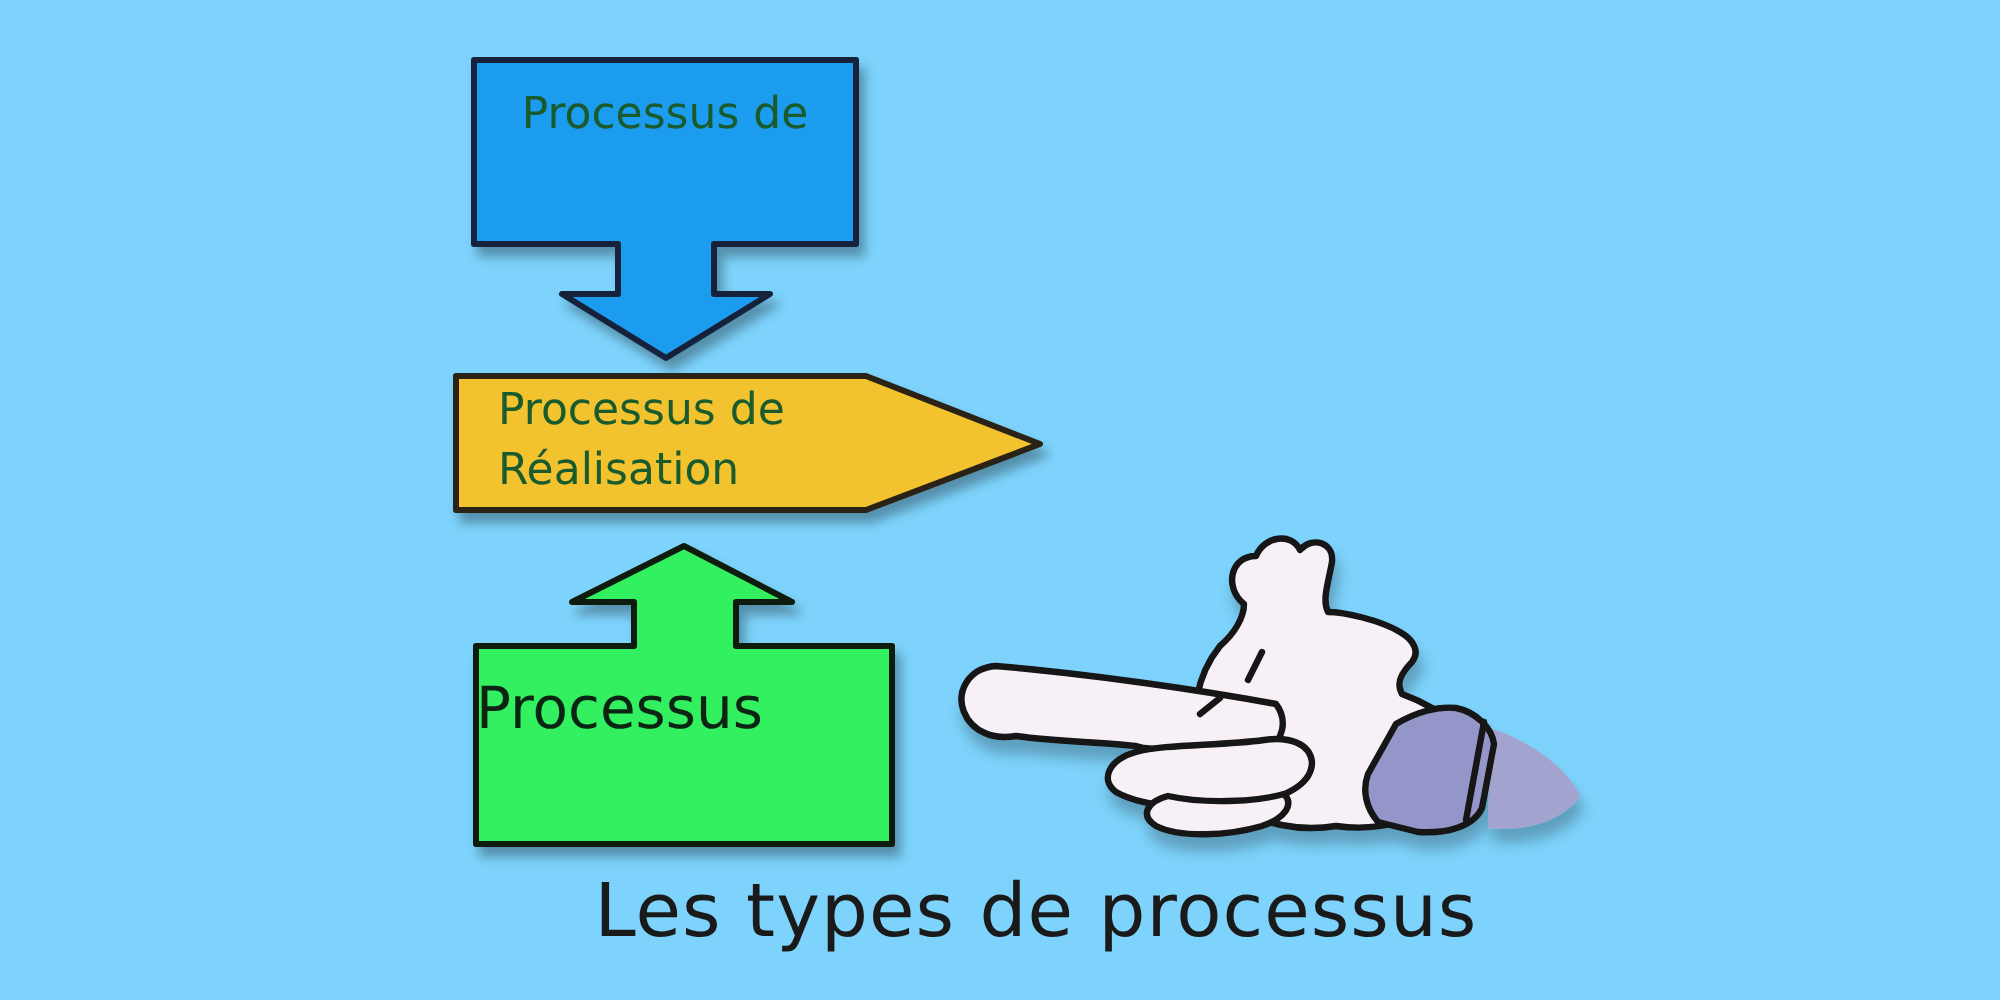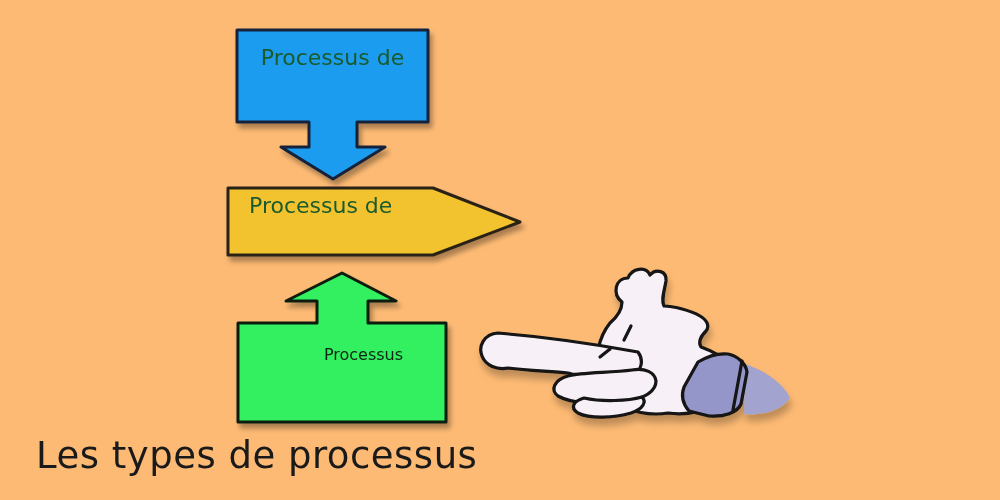--- a/index.html
+++ b/index.html
@@ -1,42 +1,42 @@
 <!DOCTYPE html>
 <html><head>
 <meta charset="utf-8">
 <style>
   html,body{margin:0;padding:0;background:#ffffff;}
   .stage{
     position:relative;
     width:1000px;height:500px;
-    background:#fdba74;
+    background:#7dd3fc;
     overflow:hidden;
     font-family:"DejaVu Sans", sans-serif;
   }
   .stage svg{position:absolute;left:0;top:0;}
   .node-label{
     position:absolute;
     color:#1a5b2e;
     font-size:22px;
     line-height:30px;
     font-weight:500;
     pointer-events:none;
     white-space:nowrap;
   }
   .node-label .ln{display:block;}
   .label-mgmt{left:237px;top:43px;width:191px;text-align:center;}
   .label-real{left:249px;top:191px;width:185px;text-align:left;}
-  .label-supp{left:238px;top:338px;width:251px;text-align:center;
-              color:#0c2413;font-size:16px;line-height:33px;}
+  .label-supp{left:238px;top:338px;width:251px;
+              color:#0c2413;font-size:29px;line-height:33px;}
   .diagram-title{
     position:absolute;
     left:0;top:434px;width:1000px;
     padding-left:36px;box-sizing:border-box;
-    text-align:left;
+    text-align:center;
     font-size:37px;
     color:#1a1a1a;
     font-weight:500;
     letter-spacing:0.5px;
   }
 </style>
 </head>
 <body>
 
 <div class="stage">
@@ -115,20 +115,21 @@
       <path fill="none" d="M 742,361 L 733,410"></path>
     </g>
   </svg>
 
   <div class="node-label label-mgmt">
     <span class="ln">Processus de</span>
   </div>
 
   <div class="node-label label-real">
     <span class="ln">Processus de</span>
+    <span class="ln">Réalisation</span>
   </div>
 
   <div class="node-label label-supp">
     <span class="ln">Processus</span>
   </div>
 
   <div class="diagram-title">Les types de processus</div>
 
 </div>
 

